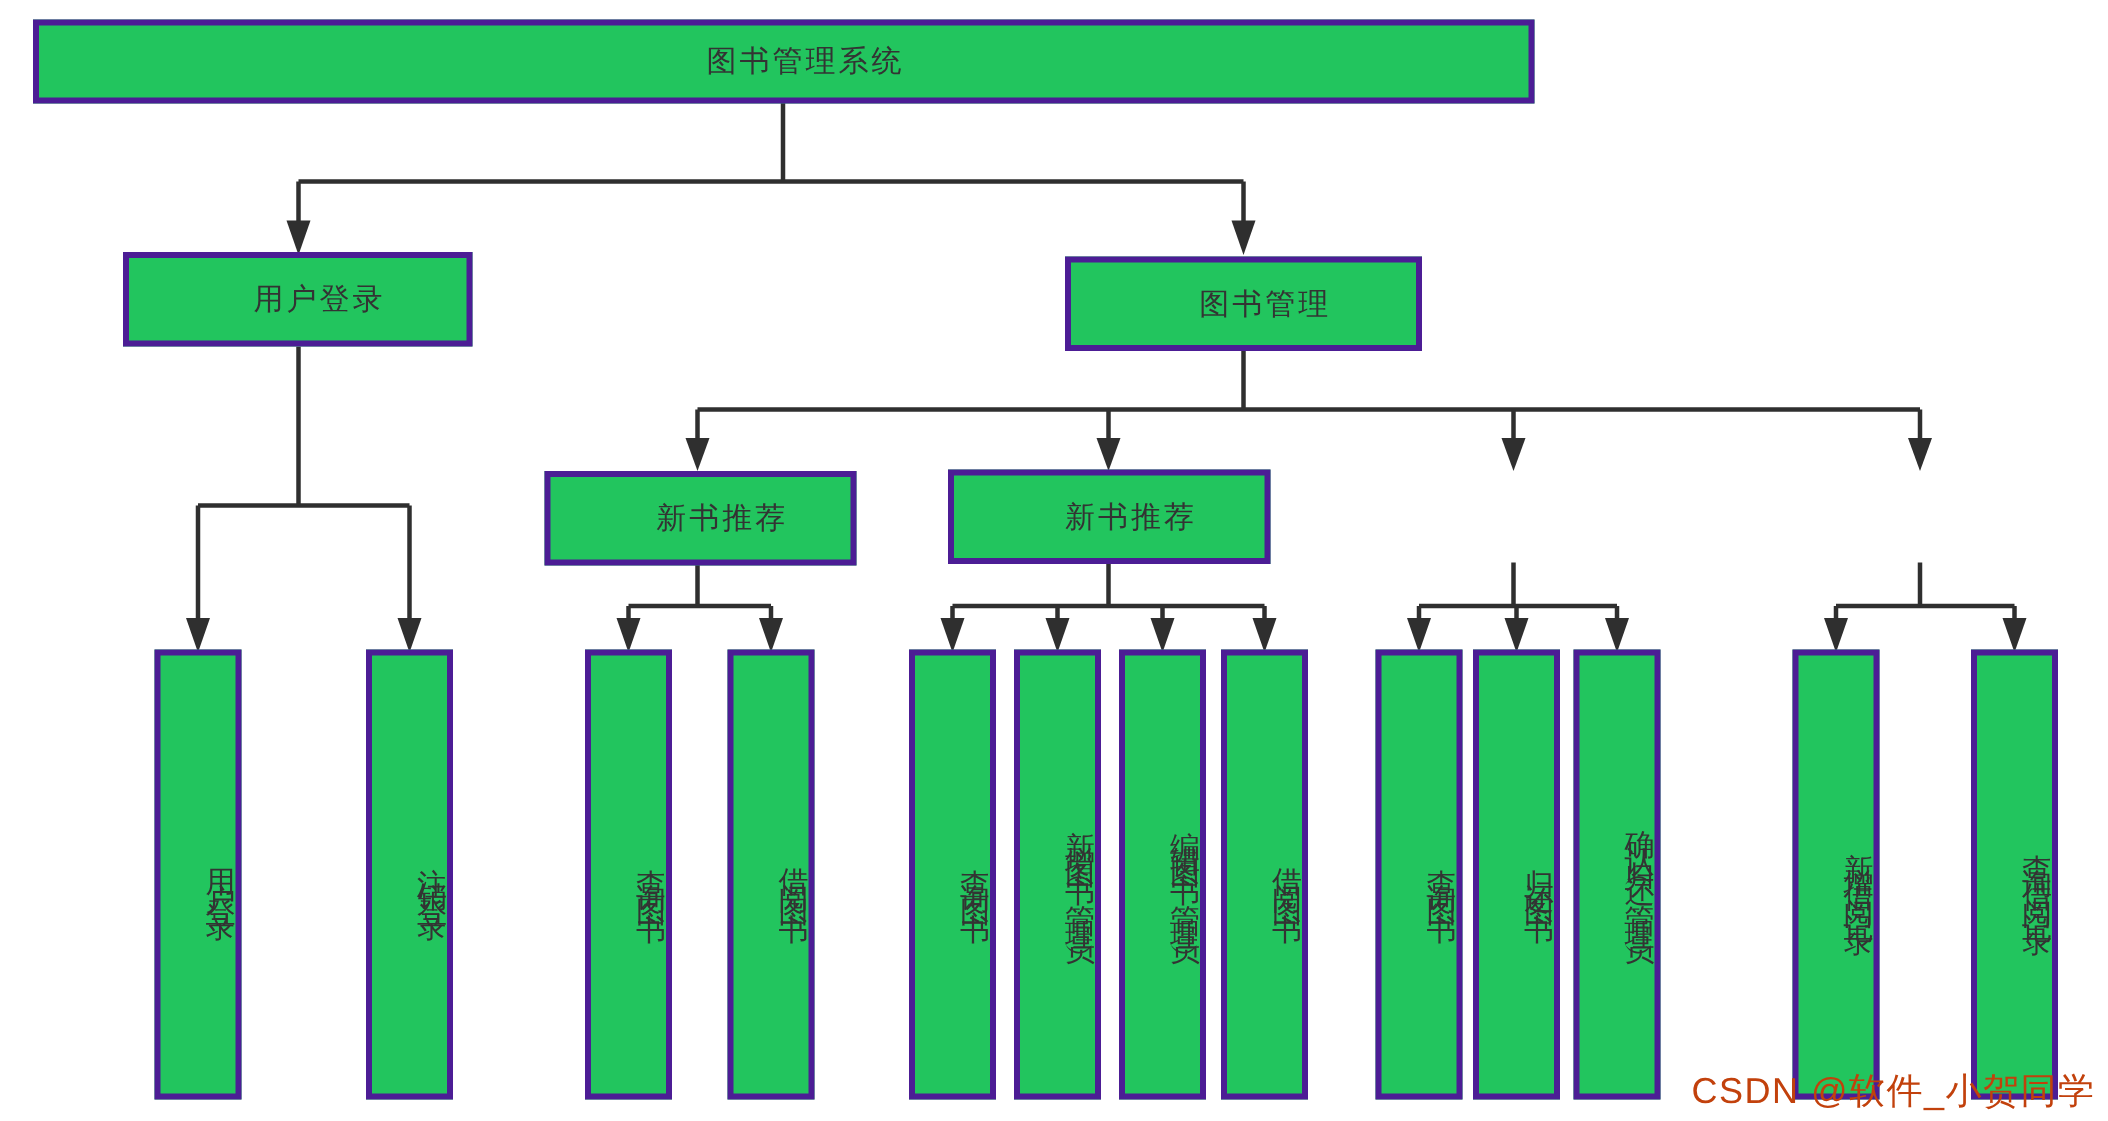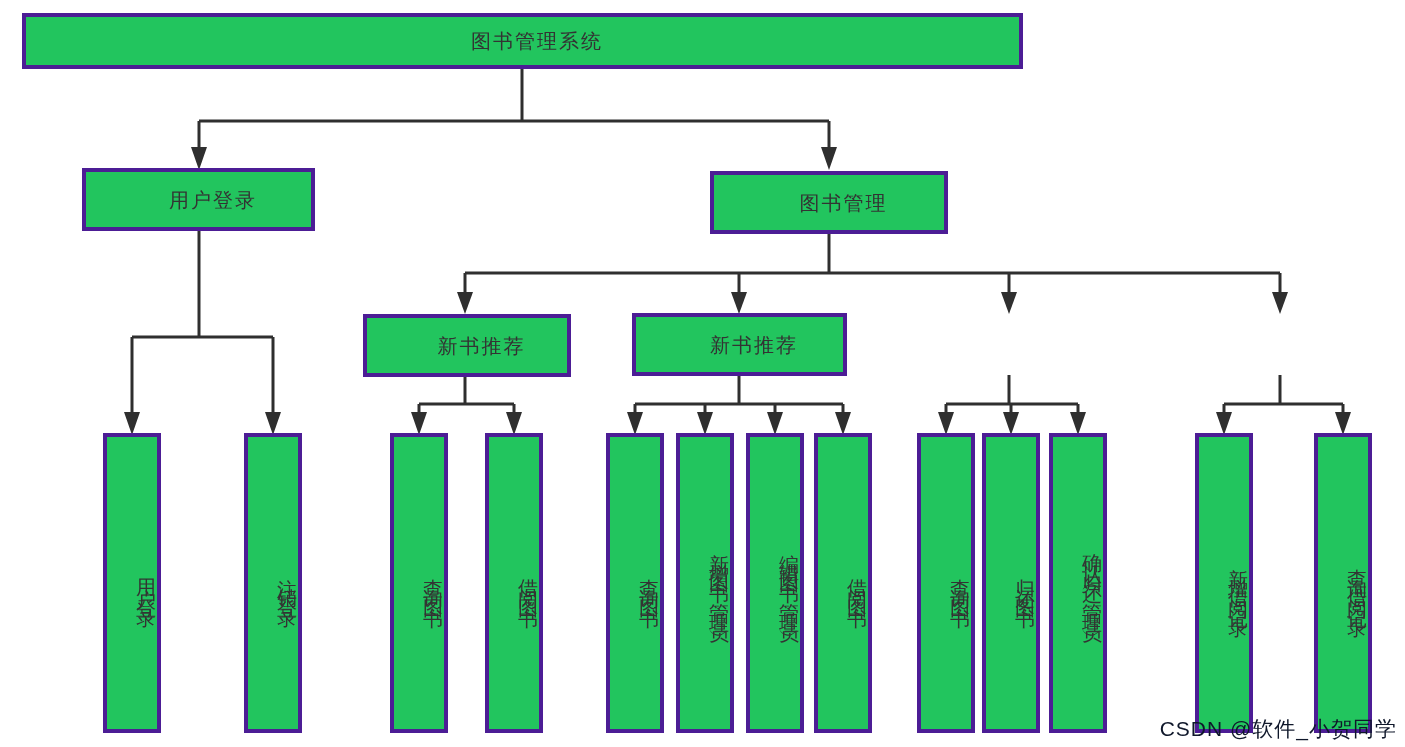--- a/index.html
+++ b/index.html
@@ -15,21 +15,21 @@
     font-size:20px;letter-spacing:2px;line-height:1.2;
     z-index:2;
     padding-left:29px;
   }
   .v{
     writing-mode:vertical-rl;text-orientation:mixed;
     font-size:20px;letter-spacing:10px;
   }
   .watermark{
     position:absolute;right:8px;bottom:4px;
-    font-size:21px;letter-spacing:1px;color:#0f172a;z-index:6;
+    font-size:24px;letter-spacing:1px;color:#c2410c;z-index:6;
   }
 </style>
 </head>
 <body>
 
 <div id="stage">
 
   <svg width="1405" height="747" viewBox="0 0 1405 747">
     <g stroke="#2f2f2f" stroke-width="3" fill="none">
 

